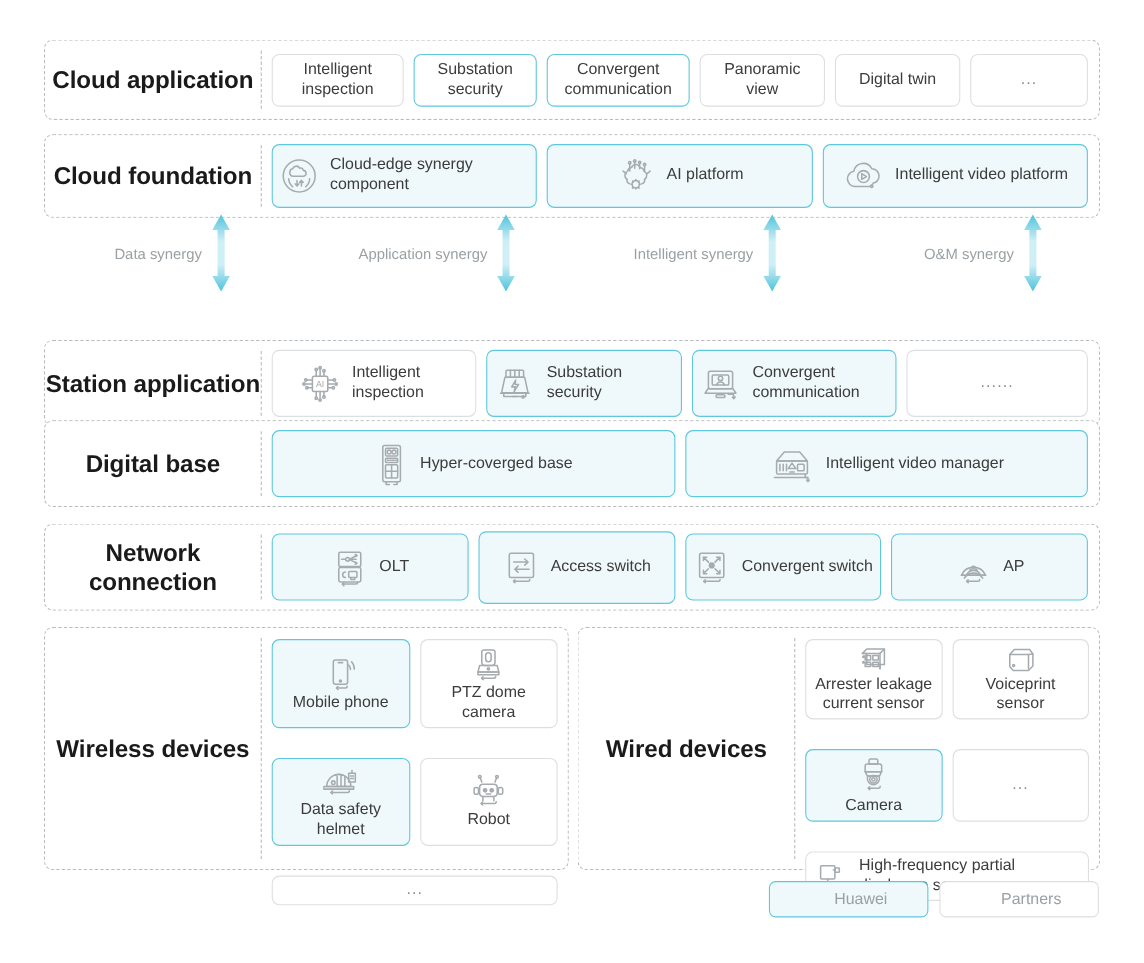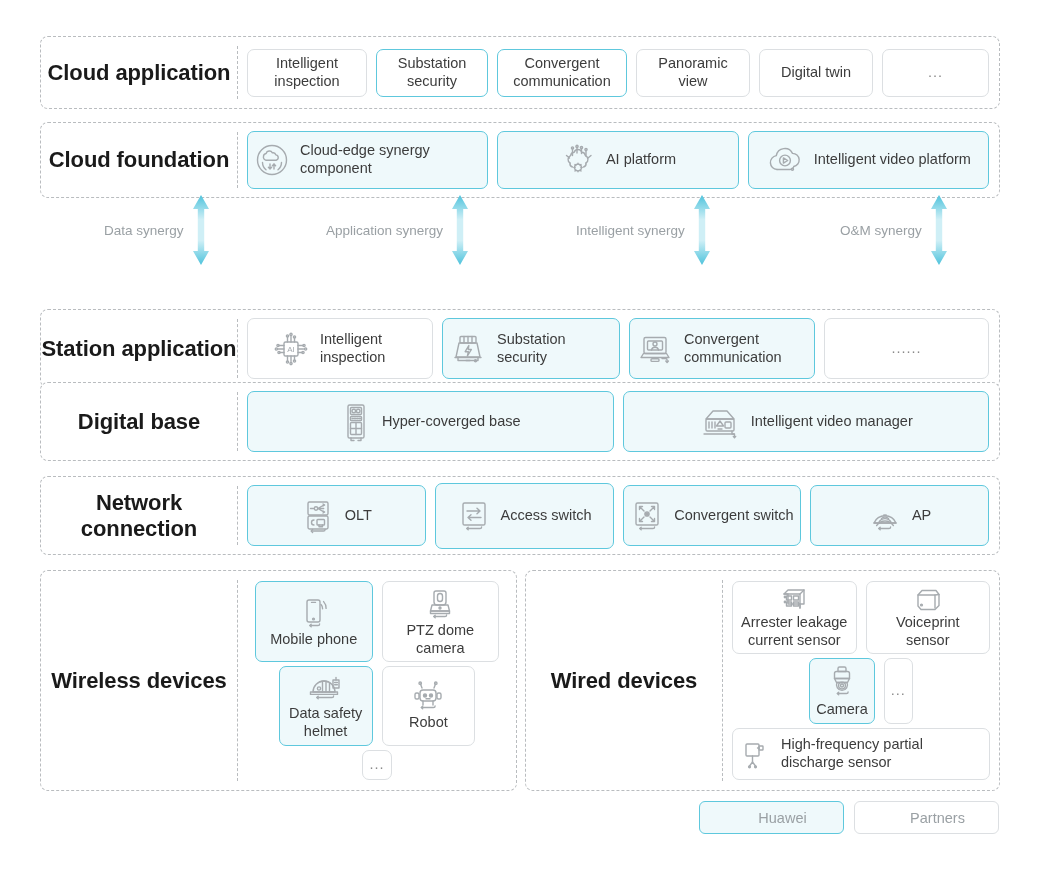--- a/index.html
+++ b/index.html
@@ -156,22 +156,21 @@
     display: flex;
     align-items: center;
   }
   .device-grid {
     flex: 1 1 auto;
     height: 100%;
     box-sizing: border-box;
     padding: 10px 9px 10px 9px;
     display: flex;
     flex-direction: column;
-    gap: 4px;
-    align-items: center;
+    gap: 27px;
   }
   .device-row { display: flex; gap: 9px; flex: 1 1 0; }
   .device-grid .card { flex: 1 1 0; }
 </style>
 </head>
 <body>
 
 <div class="band" style="left:40px; top:36px; width:960px; height:73px;">
   <div class="band-label">Cloud application</div>
   <div class="band-divider"></div>

